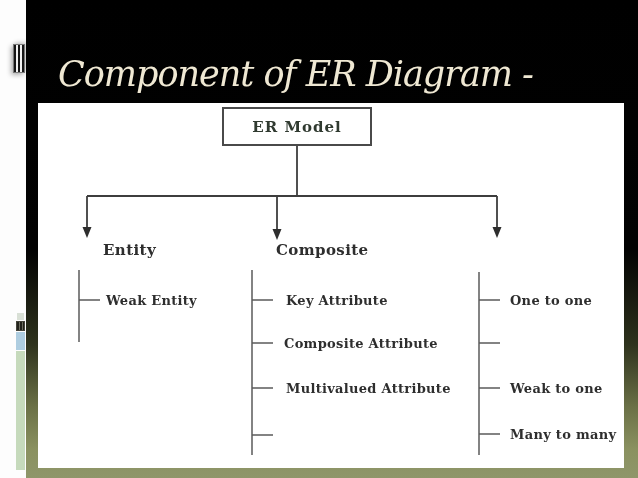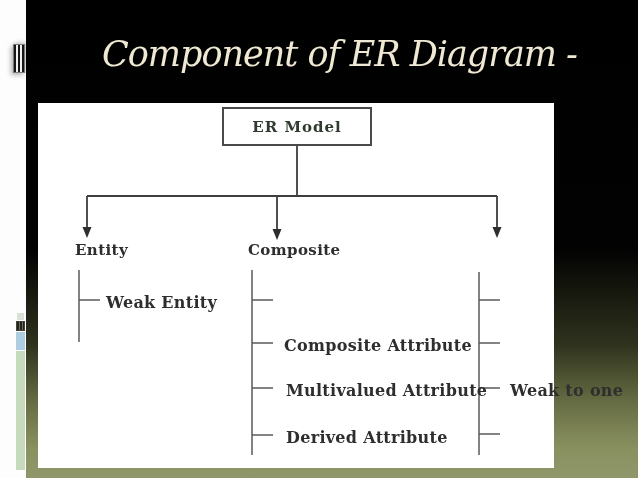--- a/index.html
+++ b/index.html
@@ -46,58 +46,58 @@
   
   .slide {
     position: absolute; left: 26px; top: 0; width: 612px; height: 478px;
     background: linear-gradient(180deg,
       #000000 0%, #020202 52%,
       #2e321d 72%, #6a7046 85%,
       #8a9160 94%, #8f966a 100%);
     z-index: 2;
   }
   .slide-title {
-    position: absolute; left: 32px; top: 34px;
+    position: absolute; left: 32px; top: 54px;
     font-family: "DejaVu Serif", "Liberation Serif", serif;
     font-style: italic;
     font-size: 35px;
     letter-spacing: -1px;
     color: #efe8d3;
     white-space: nowrap;
-    margin-left: 44px;
   }
 
   
   .panel {
-    position: absolute; left: 12px; top: 103px; width: 516px; height: 365px;
+    position: absolute; left: 12px; top: 103px; width: 586px; height: 365px;
     background: #ffffff;
   }
   .panel svg { position: absolute; left: 0; top: 0; }
 
   .er-box {
     position: absolute; left: 184px; top: 4px; width: 150px; height: 39px;
     border: 2px solid #4a4a4a;
     display: flex; align-items: center; justify-content: center;
   }
   .er-box span {
     font-weight: bold; font-size: 15px; letter-spacing: 1px; color: #303a30;
   }
 
   .hdr {
     position: absolute;
     font-weight: bold; font-size: 15px; letter-spacing: 0.4px; color: #2e2e2e;
     white-space: nowrap;
+    margin-left: 28px;
   }
   .hdr.entity    { left: 37px;  top: 138px; }
   .hdr.attribute { left: 210px; top: 138px; }
   .hdr.relation  { left: 427px; top: 137px; }
 
   .leaf {
     position: absolute;
-    font-weight: bold; font-size: 16px; letter-spacing: 0.3px; color: #2e2e2e;
+    font-weight: bold; font-size: 13px; letter-spacing: 0.3px; color: #2e2e2e;
     white-space: nowrap;
   }
 </style>
 </head>
 <body>
 
 <div class="left-margin">
   <div class="stripe-icon top"></div>
   <div class="mini-square"></div>
   <div class="stripe-icon small"></div>
@@ -150,19 +150,21 @@
 
     <div class="er-box">
       <span>ER Model</span>
     </div>
 
     <div class="hdr entity">Entity</div>
     <div class="hdr attribute">Composite</div>
 
     <div class="leaf" style="left:68px;  top:190px">Weak Entity</div>
 
+    <div class="leaf" style="left:248px; top:190px">Key Attribute</div>
     <div class="leaf" style="left:248px; top:278px">Multivalued Attribute</div>
     <div class="leaf" style="left:246px; top:233px">Composite Attribute</div>
-    <div class="leaf" style="left:248px; top:325px">Derived Attribute</div>
 
+    <div class="leaf" style="left:472px; top:190px">One to one</div>
     <div class="leaf" style="left:472px; top:278px">Weak to one</div>
+    <div class="leaf" style="left:472px; top:324px">Many to many</div>
   </div>
 </div>
 
 </body></html>

